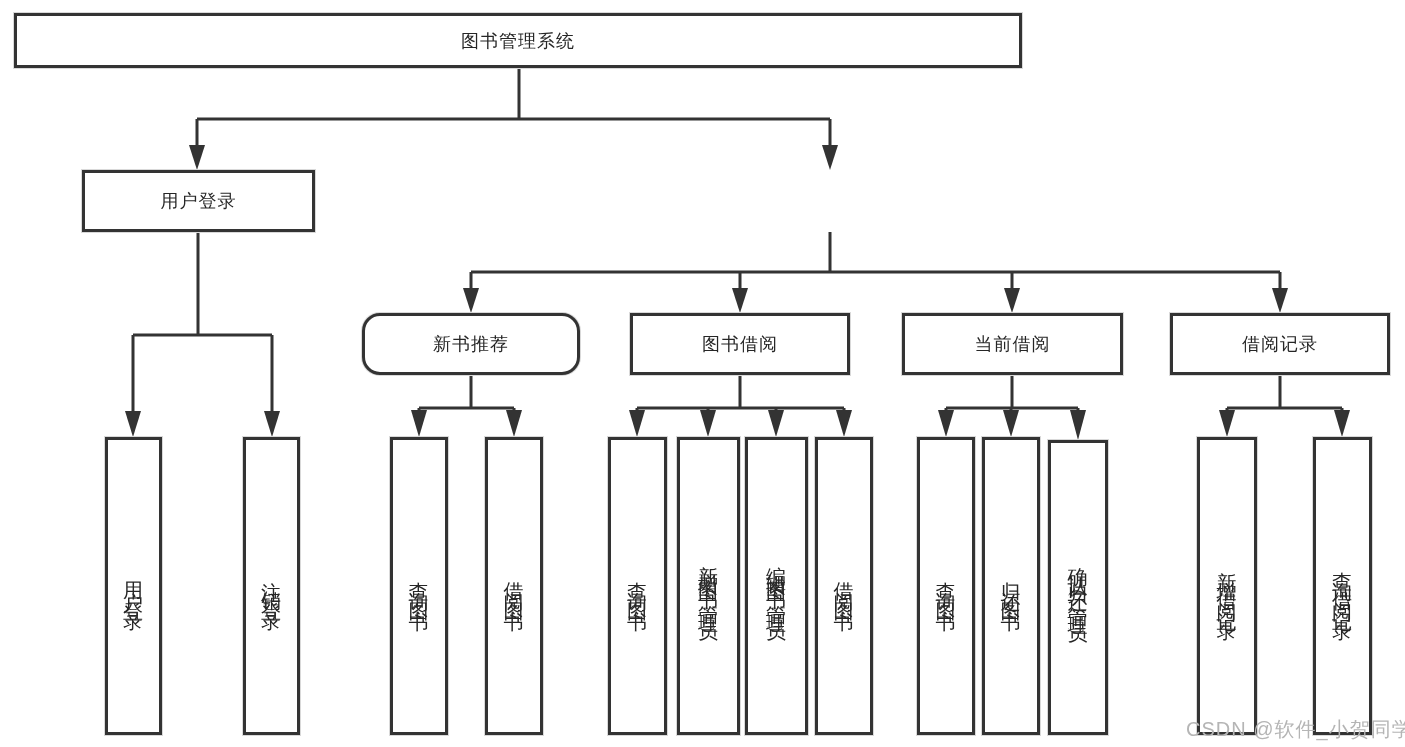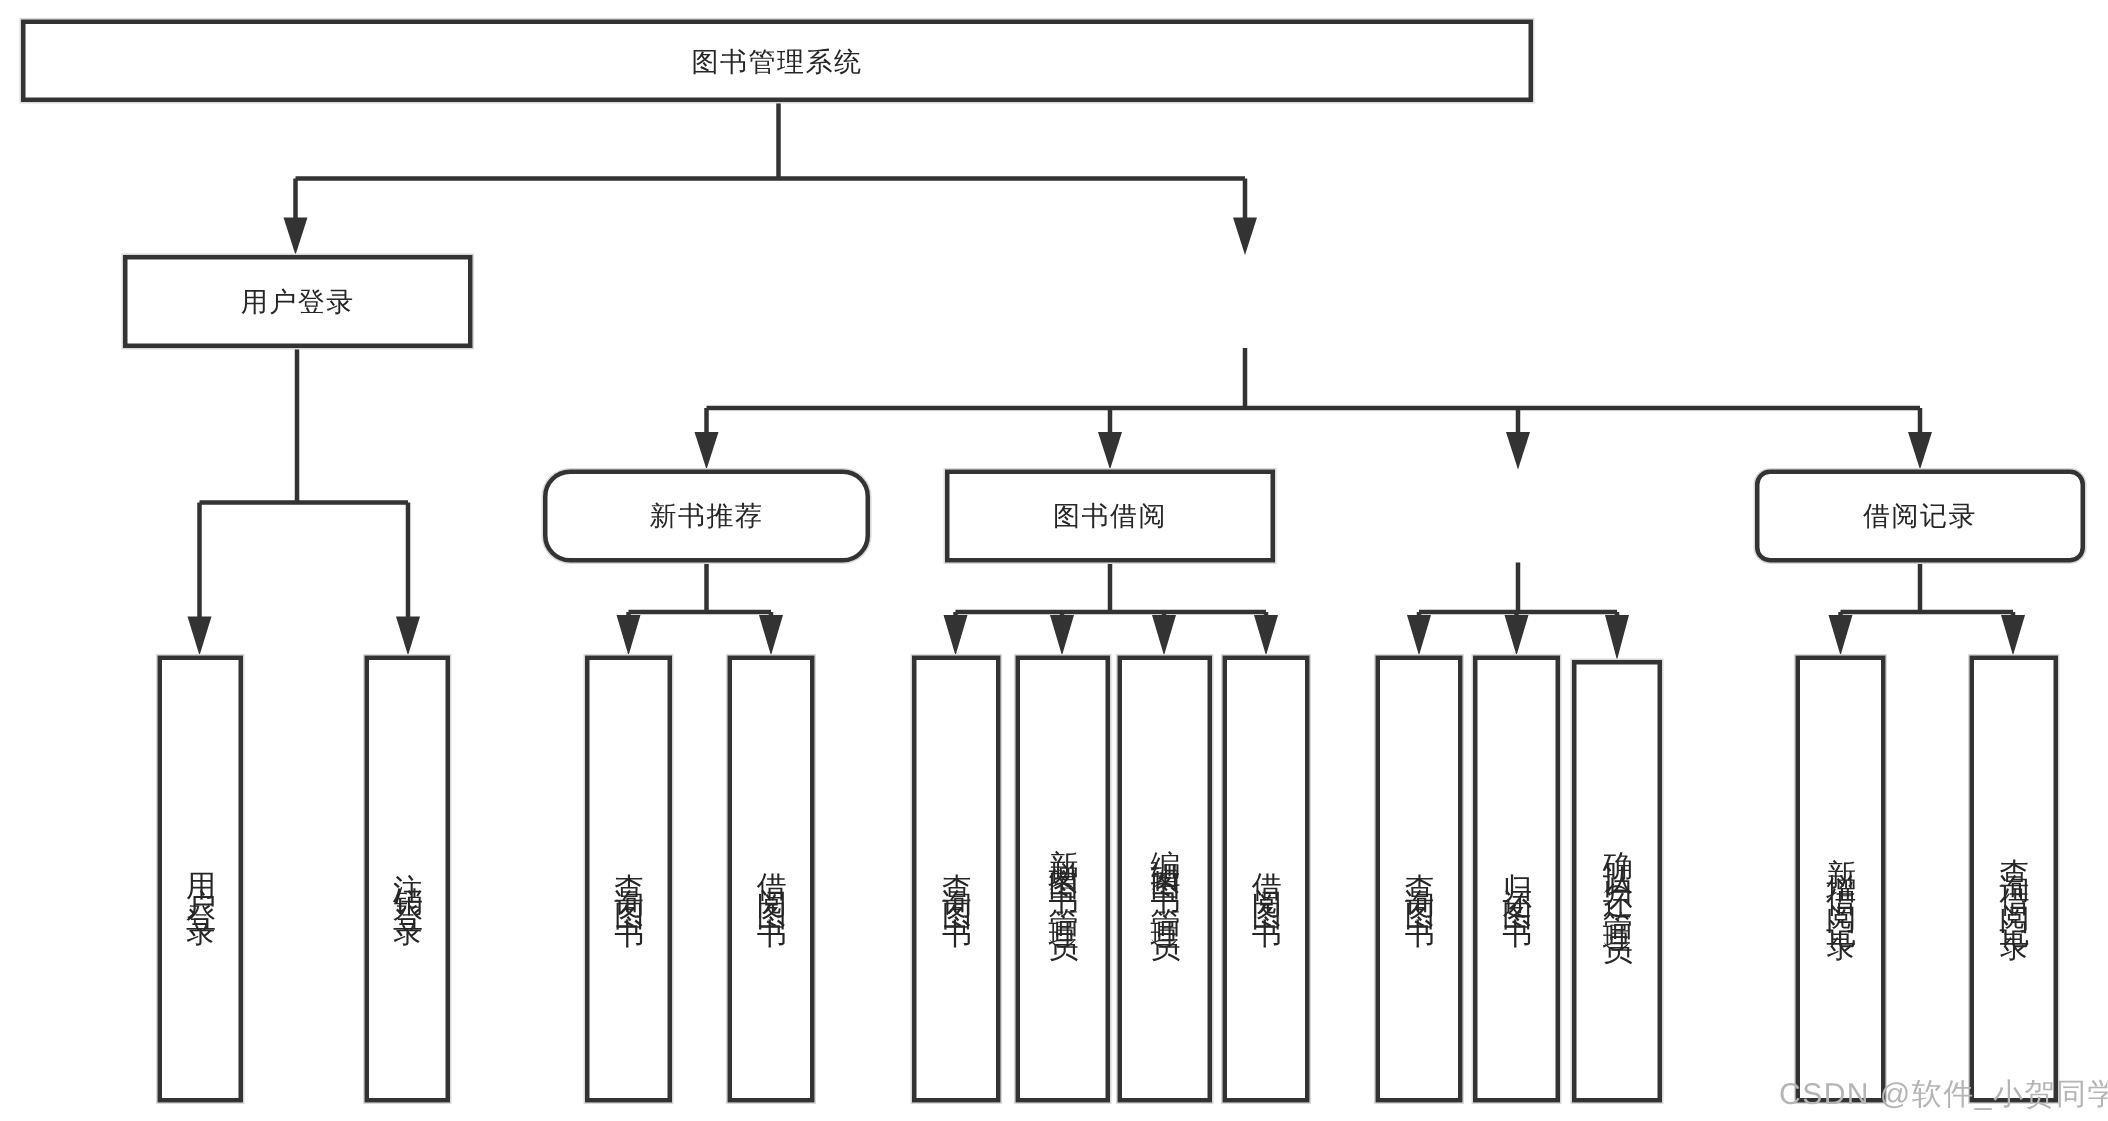--- a/index.html
+++ b/index.html
@@ -107,21 +107,22 @@
       <polygon points="1334,410 1350,410 1342,437"></polygon>
     </g>
   </svg>
 
   <div class="hbox" style="left:14px;top:13px;width:1008px;height:55px;">图书管理系统</div>
 
   <div class="hbox" style="left:82px;top:170px;width:233px;height:62px;">用户登录</div>
 
   <div class="hbox" style="left:362px;top:313px;width:218px;height:62px;border-radius:18px;">新书推荐</div>
   <div class="hbox" style="left:630px;top:313px;width:220px;height:62px;">图书借阅</div>
-  <div class="hbox" style="left:1170px;top:313px;width:220px;height:62px;border-radius:10px;">借阅记录</div>
+  <div class="hbox" style="left:902px;top:313px;width:221px;height:62px;">当前借阅</div>
+  <div class="hbox" style="left:1170px;top:313px;width:220px;height:62px;">借阅记录</div>
 
   <div class="vbox" style="left:105px;top:437px;width:57px;height:298px;">
     <span class="vlabel">用户登录</span>
   </div>
   <div class="vbox" style="left:243px;top:437px;width:57px;height:298px;">
     <span class="vlabel">注销登录</span>
   </div>
 
   <div class="vbox" style="left:390px;top:437px;width:58px;height:298px;">
     <span class="vlabel">查询图书</span>

